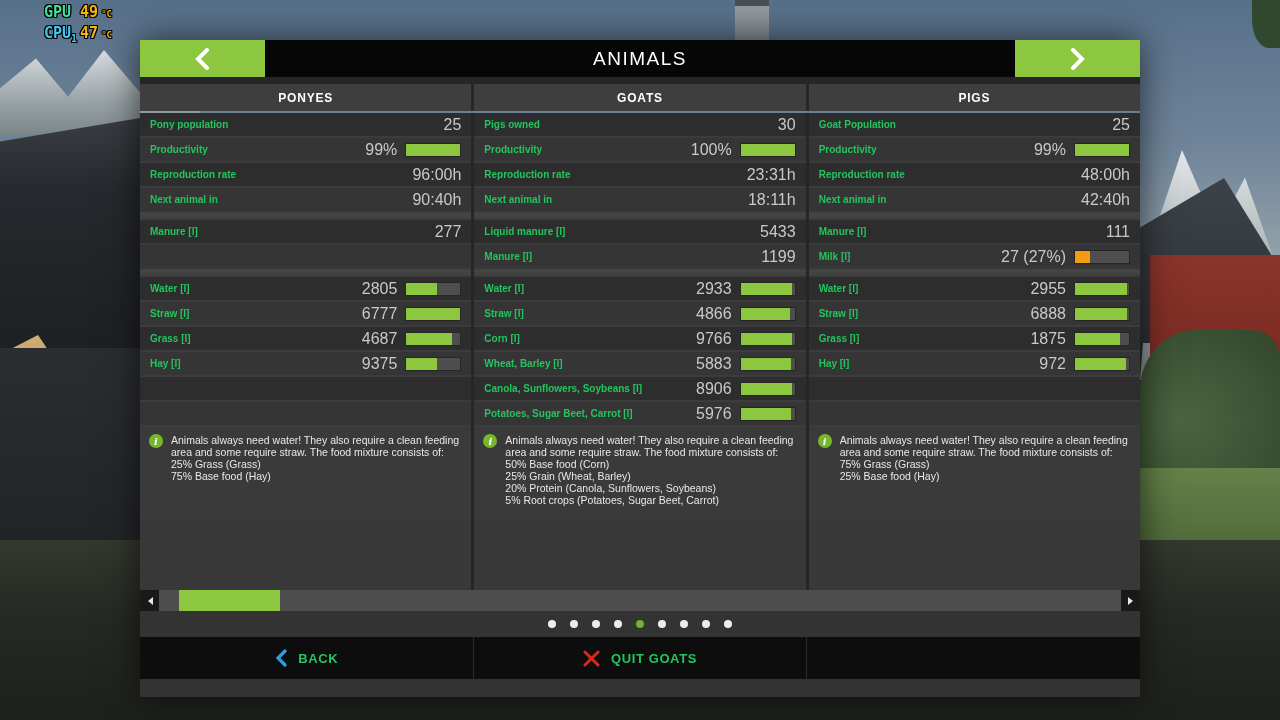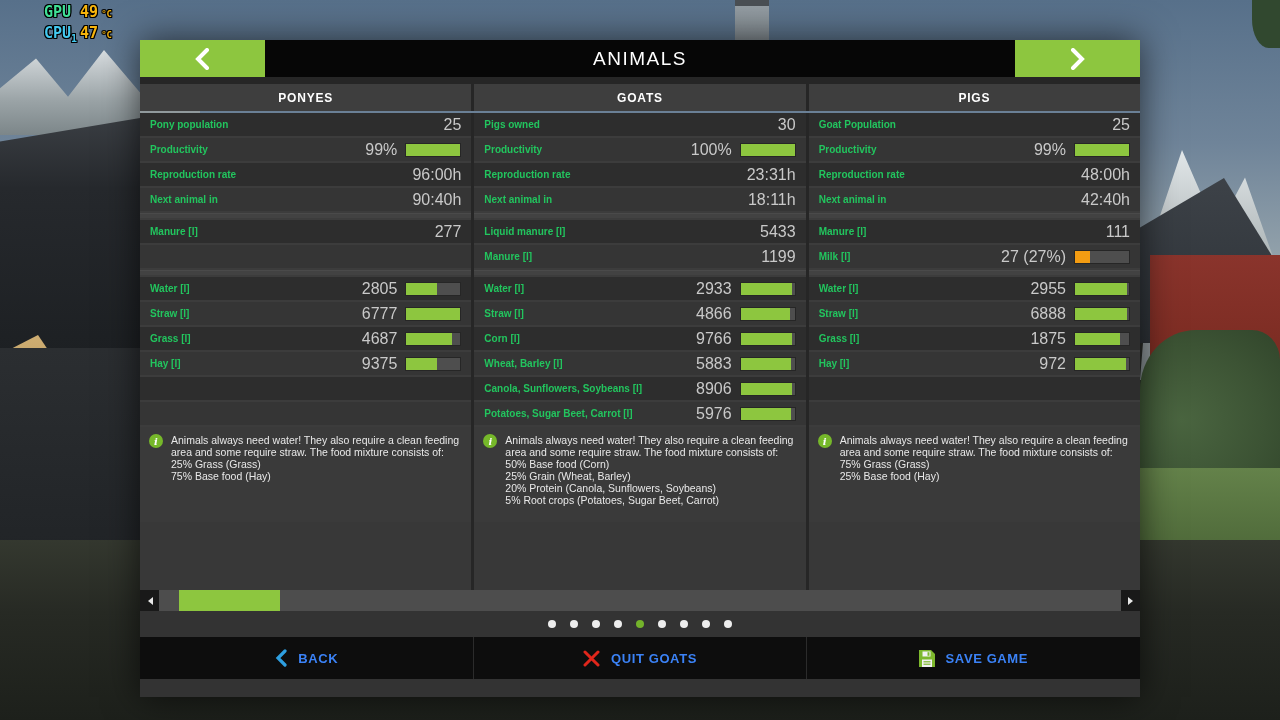--- a/index.html
+++ b/index.html
@@ -68,21 +68,21 @@
   .tri-l{width:0;height:0;border:4px solid transparent;border-right:5px solid #e8e8e8;margin-right:3px;}
   .tri-r{width:0;height:0;border:4px solid transparent;border-left:5px solid #e8e8e8;margin-left:3px;}
   .sb-track{flex:1;background:#4d4d4d;position:relative;}
   .sb-thumb{position:absolute;top:0;bottom:0;background:#8dc63f;}
 
   .dots{height:26px;flex:none;background:#333;display:flex;align-items:center;justify-content:center;gap:14px;}
   .dot{width:8px;height:8px;border-radius:50%;background:#ededed;cursor:pointer;}
   .dot.active{background:#74b32b;}
 
   .footer{height:42px;flex:none;background:#0d0d0d;display:grid;grid-template-columns:1fr 1fr 1fr;}
-  .fbtn{display:flex;align-items:center;justify-content:center;gap:11px;color:#3b82f6;font-weight:bold;
+  .fbtn{display:flex;align-items:center;justify-content:center;gap:11px;color:#22c55e;font-weight:bold;
         font-size:13px;letter-spacing:.6px;cursor:pointer;}
   .fbtn.mid{border-left:1px solid #2b2b2b;border-right:1px solid #2b2b2b;}
   .bstrip{height:18px;flex:none;background:#333;}
 </style>
 </head>
 <body>
 
 <div class="scene">
   <div class="sky"></div>
   <div class="mtn-l"></div>
@@ -393,27 +393,16 @@
           <path d="M10 2 L3 9 L10 16" stroke="#2e9fe0" stroke-width="3.2" fill="none" stroke-linecap="round"></path>
         </svg>
       <span>BACK</span>
     </div>
     <div class="fbtn mid">
       <svg width="17" height="17" viewBox="0 0 17 17">
           <path d="M2 2 L15 15 M15 2 L2 15" stroke="#e0261b" stroke-width="3" stroke-linecap="round"></path>
         </svg>
       <span>QUIT GOATS</span>
     </div>
-    <div class="fbtn">
-      <svg width="16" height="17" viewBox="0 0 16 17">
-        <path d="M0 0 H12 L16 4 V17 H0 Z" fill="#7db82d"></path>
-        <rect x="3.5" y="1.5" width="8" height="5" fill="#f2f2f2"></rect>
-        <rect x="8.5" y="2.2" width="2" height="3.6" fill="#7db82d"></rect>
-        <rect x="3" y="9.5" width="10" height="7.5" fill="#f2f2f2"></rect>
-        <rect x="4.5" y="11.2" width="7" height="1.2" fill="#7db82d"></rect>
-        <rect x="4.5" y="13.6" width="7" height="1.2" fill="#7db82d"></rect>
-      </svg>
-      <span>SAVE GAME</span>
-    </div>
   </div>
 
   <div class="bstrip"></div>
 </div>
 
 </body></html>

